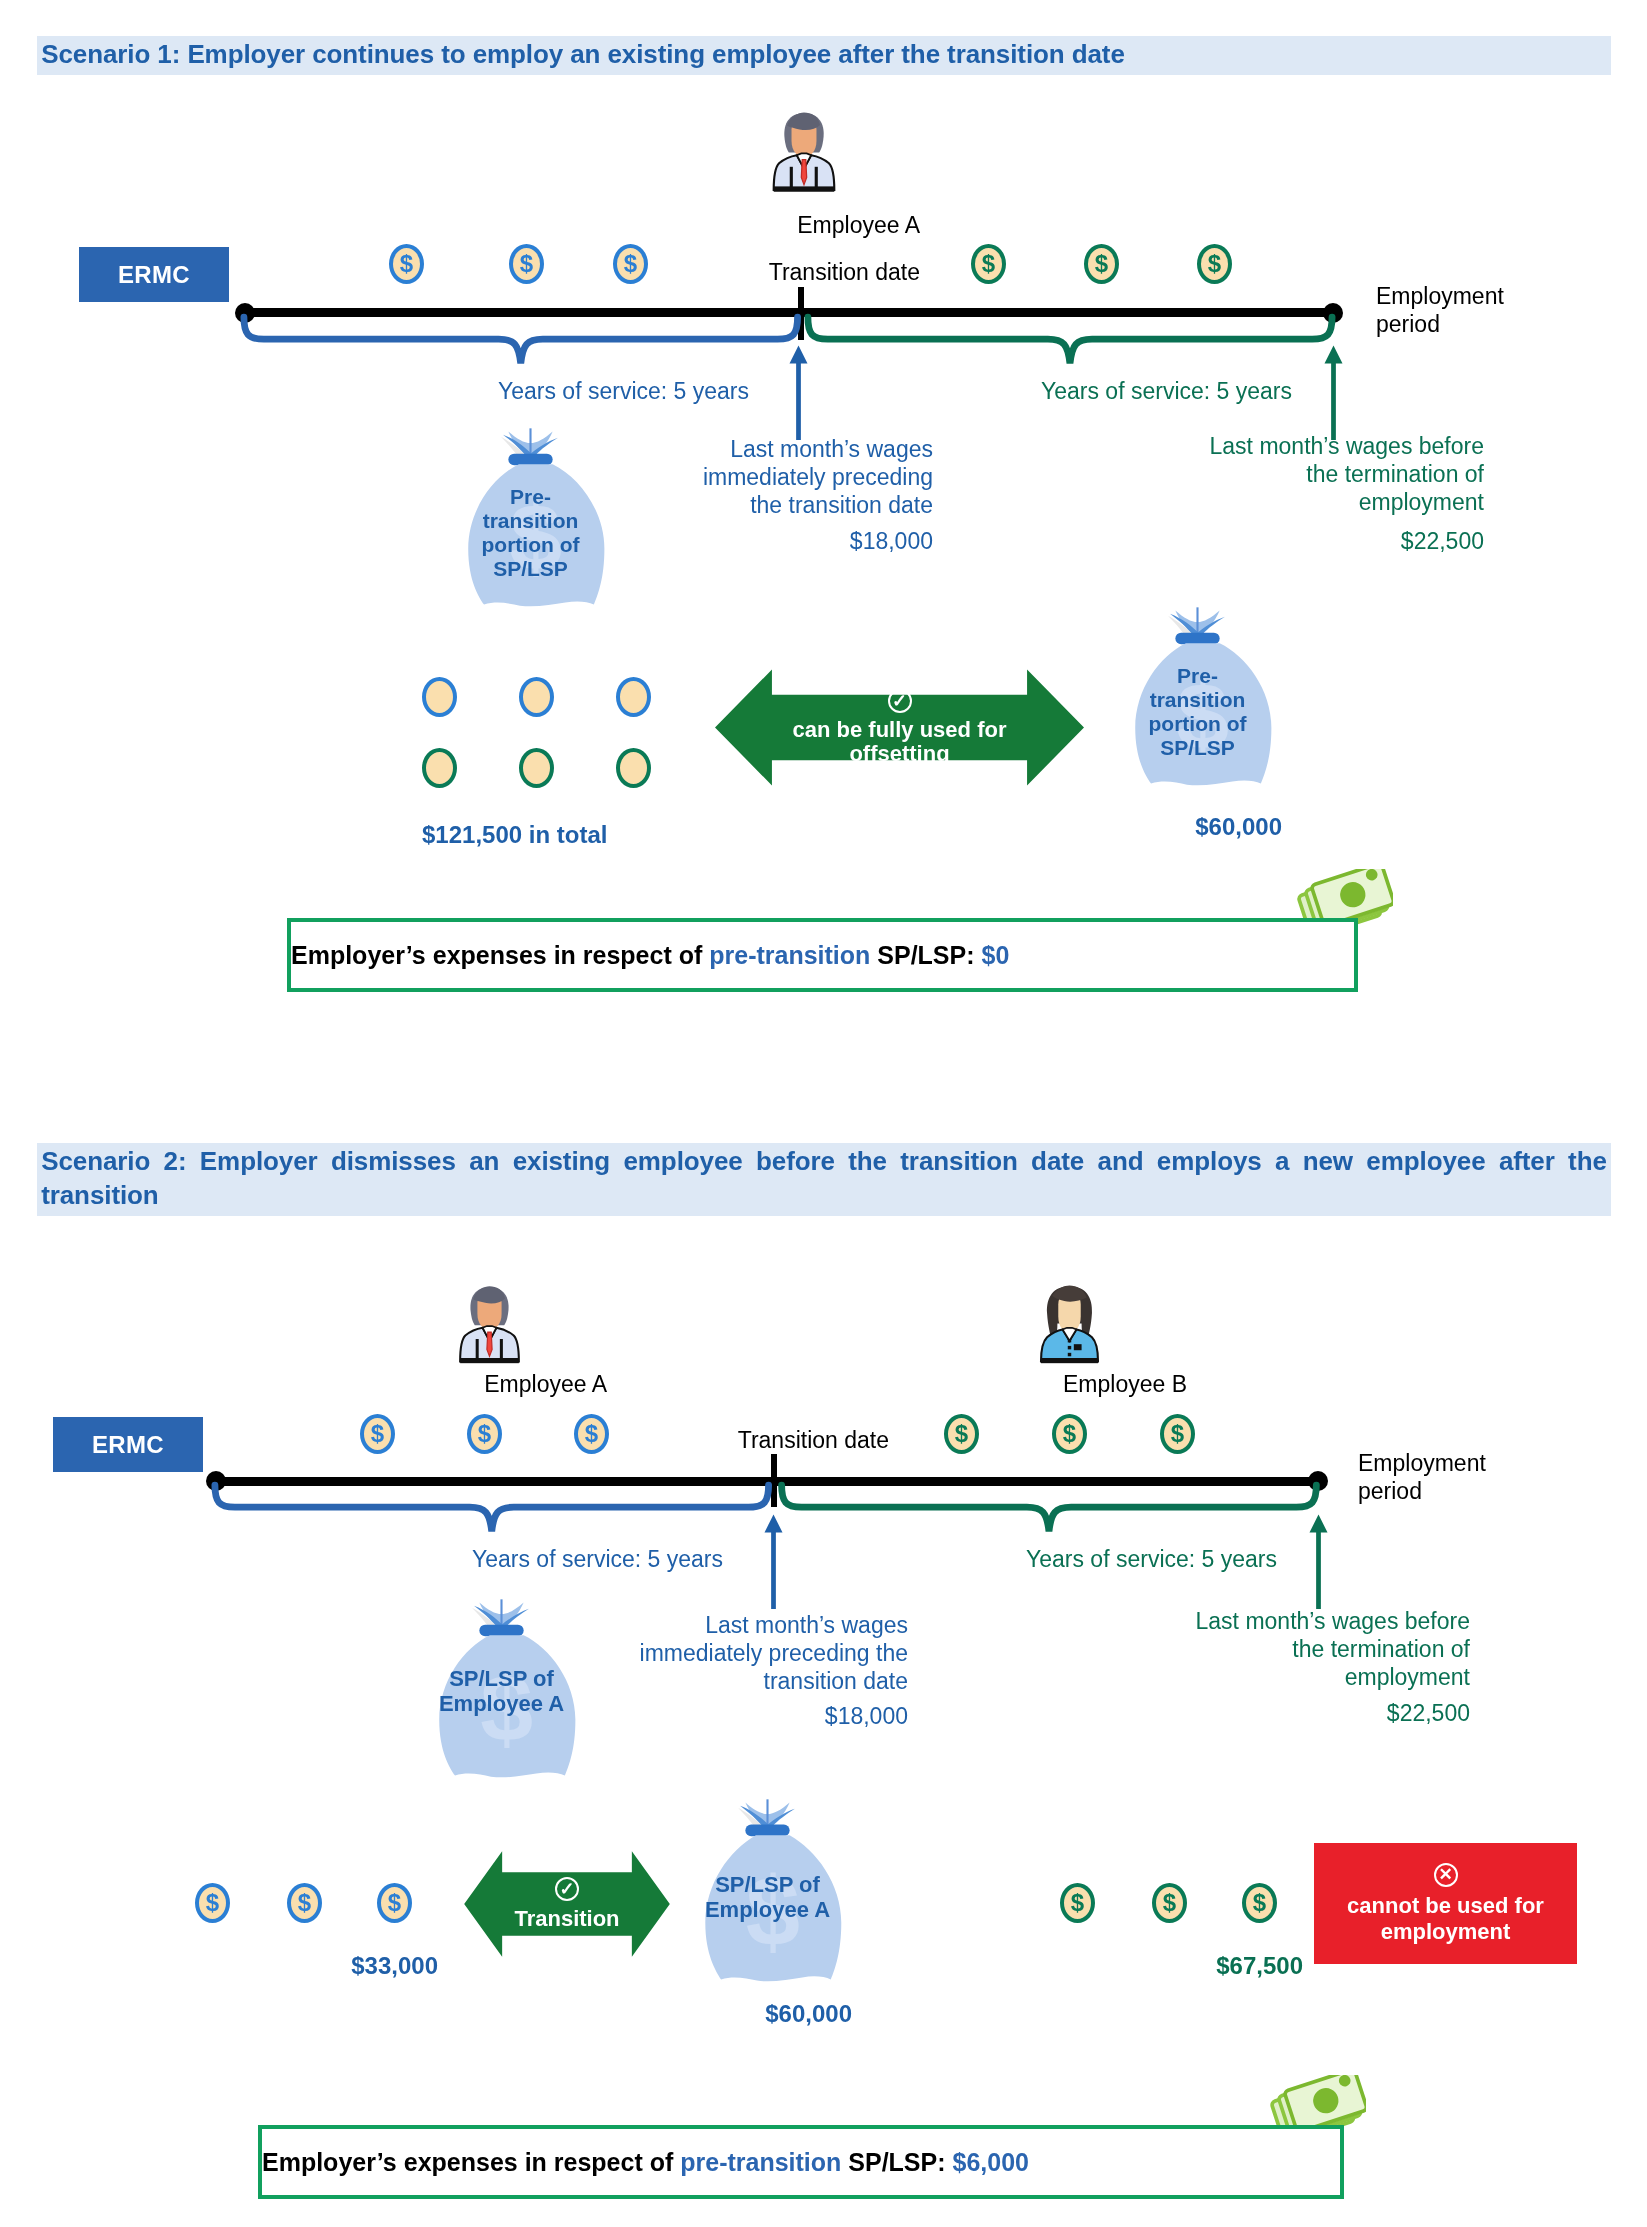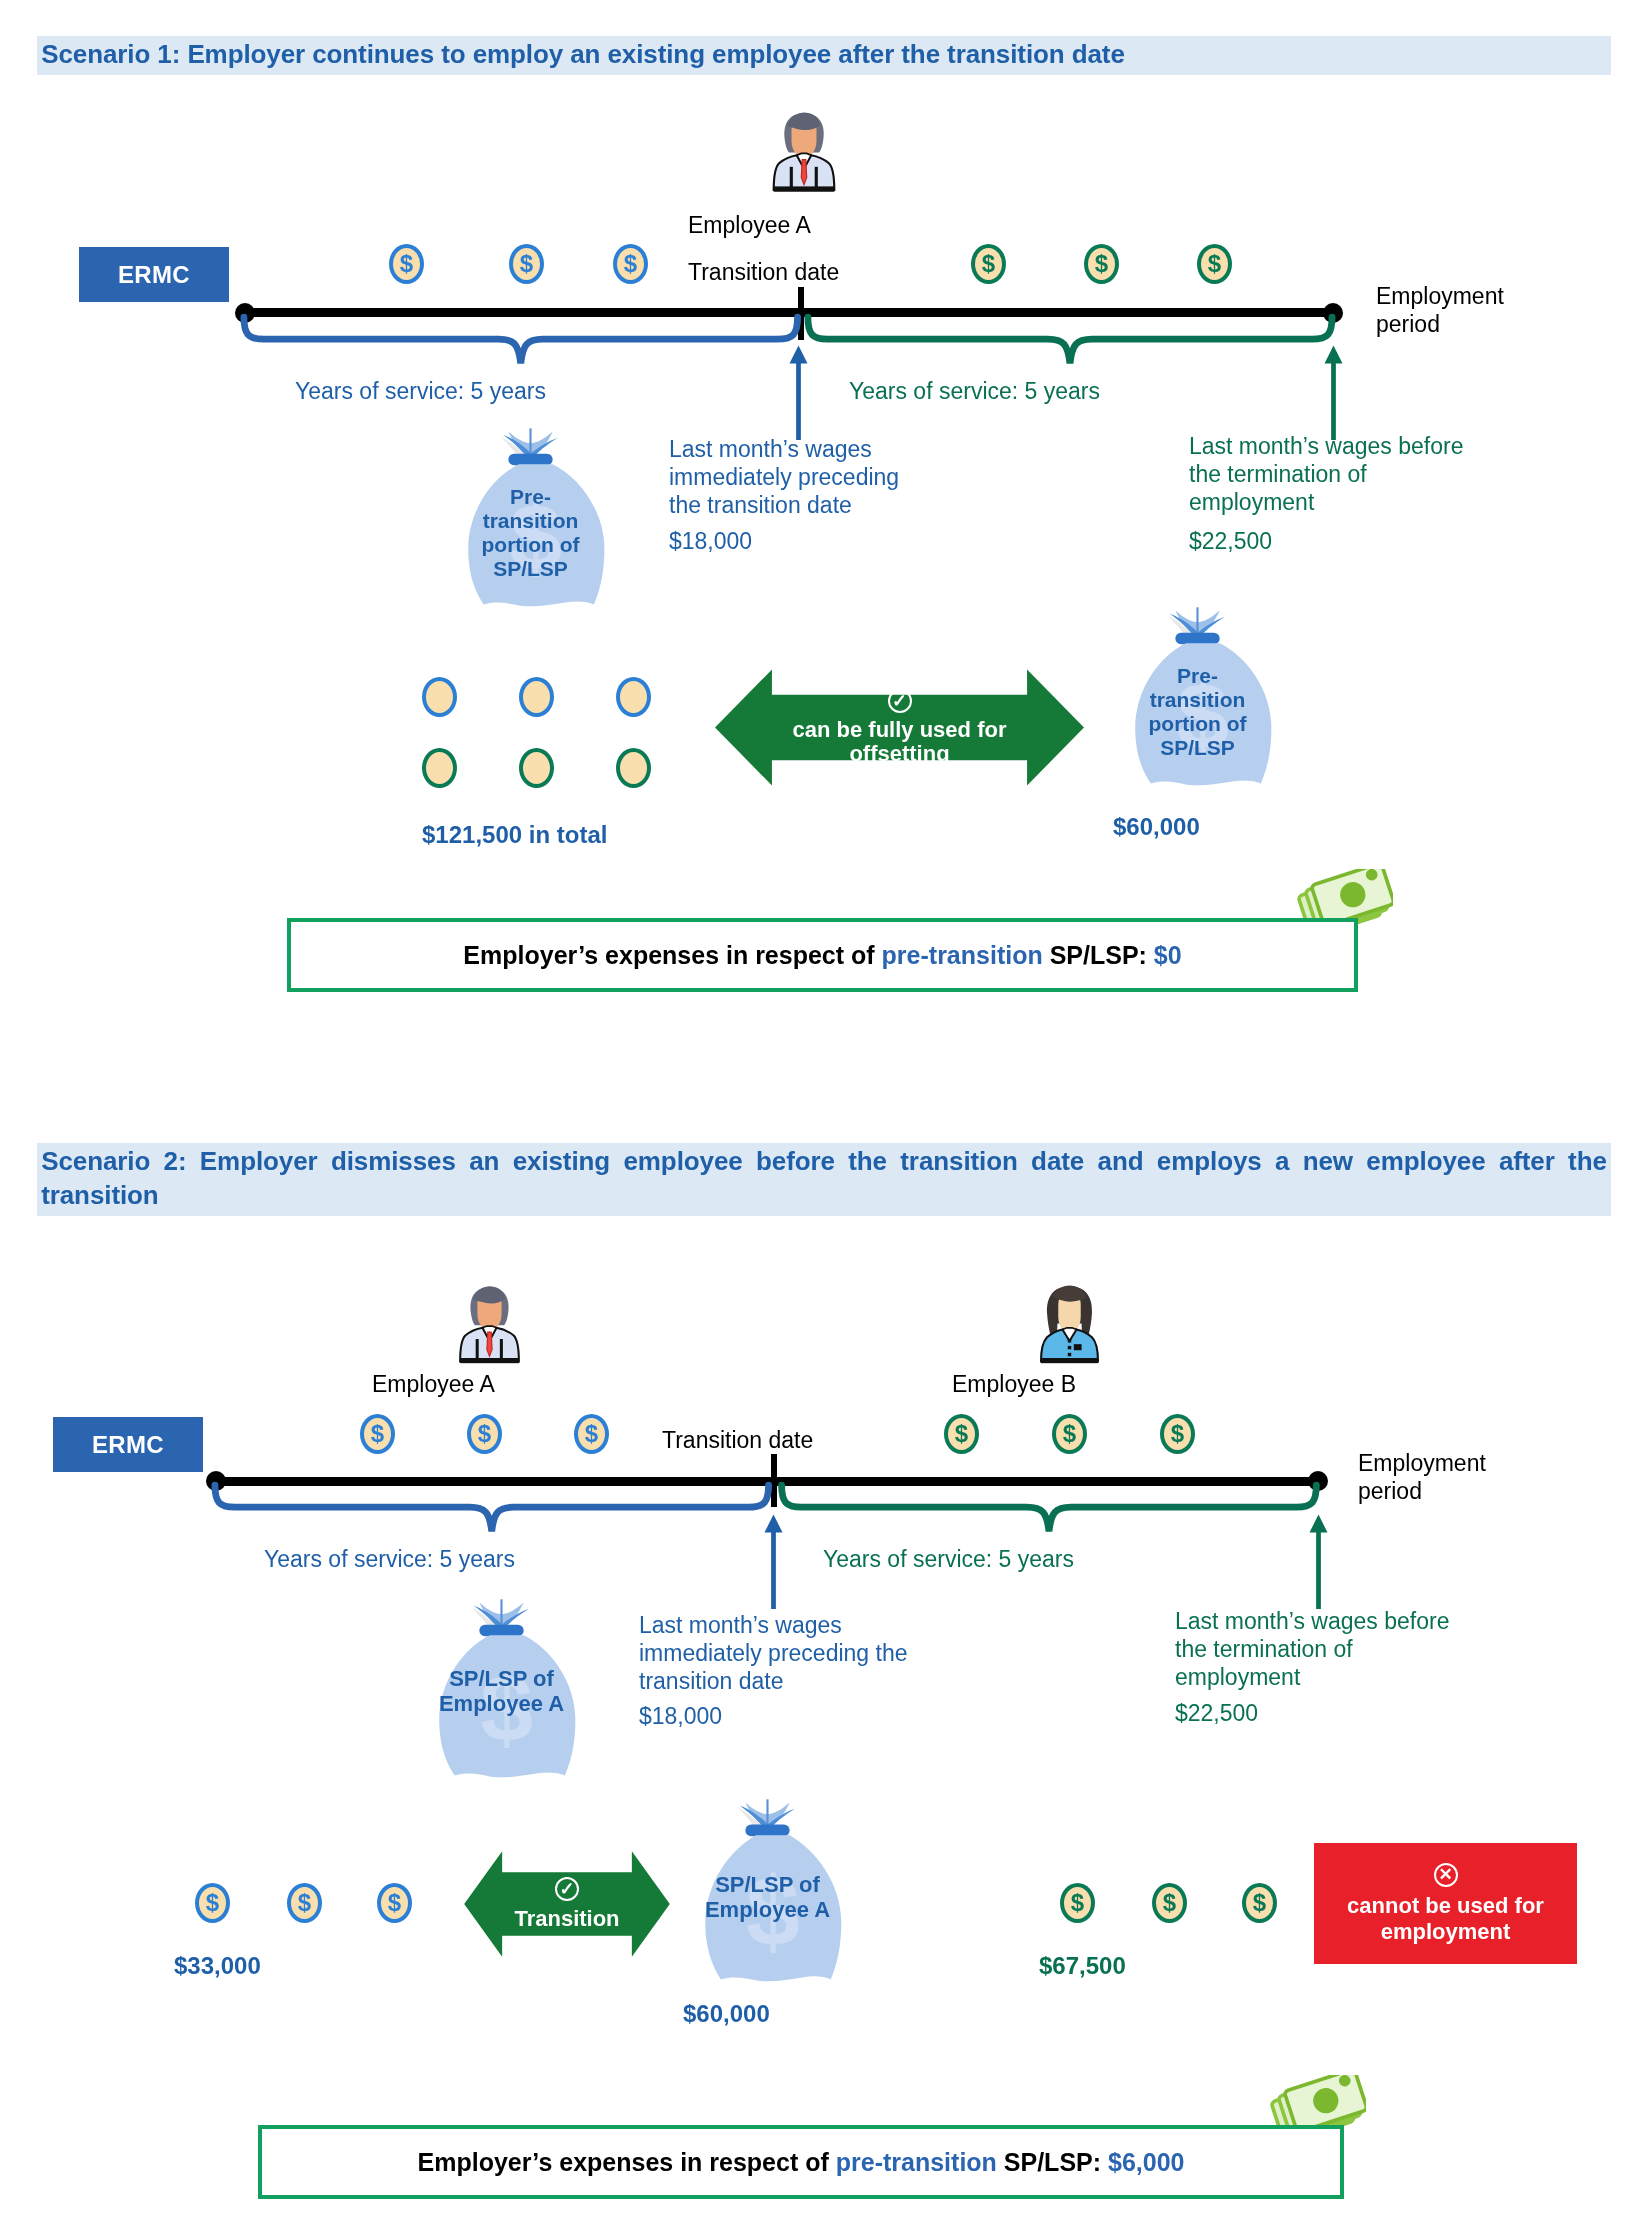--- a/index.html
+++ b/index.html
@@ -50,21 +50,21 @@
     border-radius: 50%;
     background: #fadfae;
     display: flex; align-items: center; justify-content: center;
     font-weight: bold; font-size: 24px; line-height: 1;
   }
   .coin.blue  { border: 4.7px solid #2b7fd4; color: #2b7fd4; }
   .coin.green { border: 4.7px solid #0a7a56; color: #0a7a56; }
 
   
   .lbl { position: absolute; font-size: 23px; line-height: 1.22; color: #000; }
-  .lbl.c { text-align: left; }
+  .lbl.c { text-align: right; }
   .lbl.blue  { color: #1f5fa8; }
   .lbl.green { color: #0a7053; }
   .lbl.b { font-weight: bold; }
 
   
   .svgabs { position: absolute; overflow: visible; }
 
   
   .bag { position: absolute; }
   .bag .bagtext {
@@ -109,21 +109,21 @@
 
   
   .resultbar {
     position: absolute;
     background: #ffffff;
     border: 4.7px solid #11a05e;
     display: flex; align-items: center;
     z-index: 4;
   }
   .resultbar .inner {
-    width: 100%; text-align: center;
+    width: 100%; 
     font-size: 25px; font-weight: bold; color: #000;
   }
   .resultbar .hl { color: #2b65b0; }
 
   
   .notes { position: absolute; z-index: 2; }
 </style>
 </head>
 <body>
 

